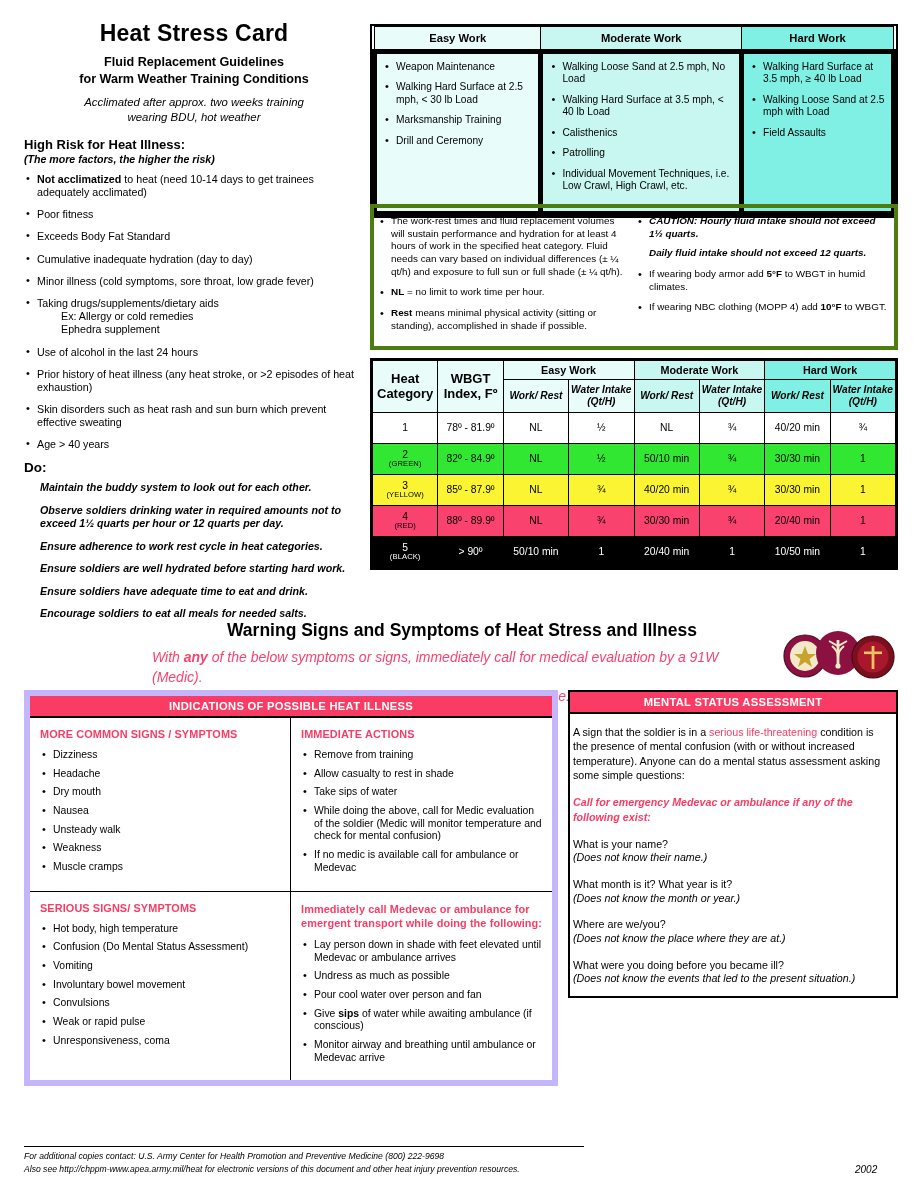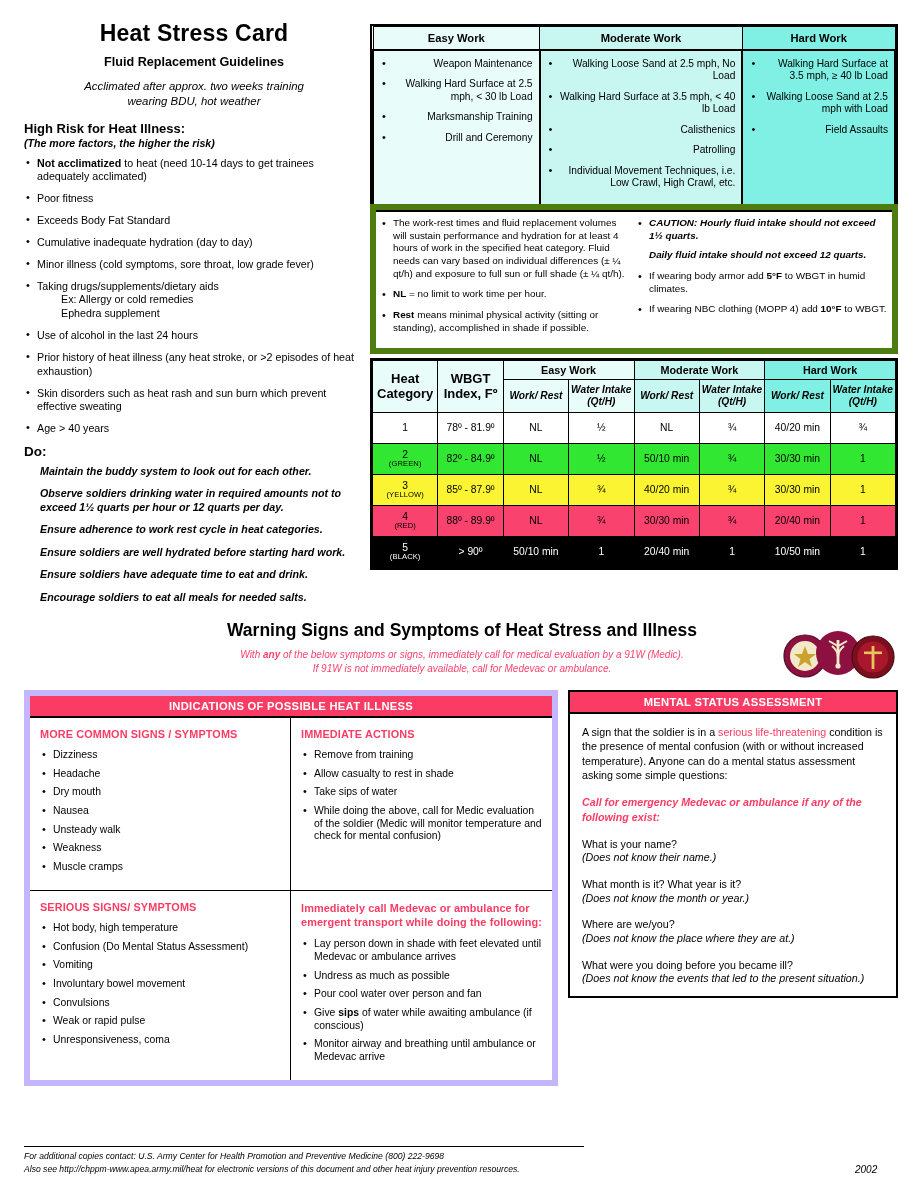--- a/index.html
+++ b/index.html
@@ -22,29 +22,29 @@
   #risk-list>li{margin-bottom:9px;margin-top:8px;}
   .sub-ex{margin-left:24px;line-height:1.28;}
   #do-h{font-size:13.5px;font-weight:bold;margin:9px 0 6px 0;}
   #do-list{list-style:none;margin:0;padding:0 0 0 16px;font-size:10.7px;font-weight:bold;font-style:italic;}
   #do-list>li{margin-bottom:9px;line-height:1.26;}
 
   
   #work-box{position:absolute;left:370px;top:24px;width:528px;border:2px solid #000;box-sizing:border-box;}
   #work-box table{border-collapse:collapse;width:100%;}
   #work-box th{font-size:11.2px;font-weight:bold;padding:5px 2px;border:1px solid #000;text-align:center;}
-  #work-box td{vertical-align:top;border:2px solid #000000;padding:7px 6px 10px 6px;text-align:right;}
+  #work-box td{vertical-align:top;border:5px solid #000000;padding:7px 6px 10px 6px;}
   .wk-easy{background:#e8fcfa;}
   .wk-mod{background:#c8f7f2;}
   .wk-hard{background:#7ff0e3;}
   #work-box ul{font-size:10.2px;}
   #work-box ul>li{margin-bottom:8px;}
 
   
-  #notes-box{position:absolute;left:370px;top:204px;width:528px;border:6px solid #4d7c0f;box-sizing:border-box;padding:7px 4px 6px 4px;display:flex;}
+  #notes-box{position:absolute;left:370px;top:204px;width:528px;border:4px solid #4d7c0f;box-sizing:border-box;padding:7px 4px 6px 4px;display:flex;}
   #notes-box .nl{width:50%;padding-right:6px;box-sizing:border-box;}
   #notes-box .nr{width:50%;padding-left:2px;box-sizing:border-box;}
   #notes-box ul{font-size:9.9px;}
   #notes-box ul>li{margin-bottom:8px;line-height:1.28;}
   .caution{font-weight:bold;font-style:italic;}
   .daily{font-weight:bold;font-style:italic;display:block;margin-top:7px;}
 
   
   #heat-box{position:absolute;left:370px;top:358px;width:528px;border:2px solid #000;box-sizing:border-box;}
   #heat-box table{border-collapse:collapse;width:100%;table-layout:fixed;}
@@ -60,55 +60,56 @@
   .cat .nm{font-size:7.6px;letter-spacing:.1px;}
   .r-w{background:#fff;}
   .r-g{background:#31e731;}
   .r-y{background:#fbf432;}
   .r-r{background:#f9426e;}
   .r-b{background:#000;color:#fff;}
   .r-b td{border-color:#fff;}
 
   
   #warn-title{position:absolute;left:0;top:620px;width:924px;text-align:center;font-size:17.5px;font-weight:bold;}
-  #warn-sub{position:absolute;left:152px;top:648px;width:620px;text-align:center;font-size:10px;font-style:italic;color:#f9436f;line-height:1.4;}
+  #warn-sub{position:absolute;left:152px;top:648px;width:620px;font-size:14px;font-style:italic;color:#f9436f;line-height:1.4;}
   #seals{position:absolute;left:777px;top:628px;width:122px;height:52px;}
 
   
   .pbar{background:#fa3c64;color:#fff;text-align:center;font-size:11.2px;font-weight:bold;letter-spacing:.3px;padding:4px 0;border-bottom:2px solid #000;}
   #ind-box{position:absolute;left:24px;top:690px;width:534px;border:6px solid #c4b5fd;box-sizing:border-box;}
   #msa-box{position:absolute;left:568px;top:690px;width:330px;border:2px solid #000;box-sizing:border-box;}
   .two{display:flex;}
   .two>.c1{width:50%;border-right:1px solid #000;box-sizing:border-box;padding:10px 8px 10px 10px;}
   .two>.c2{width:50%;box-sizing:border-box;padding:10px 8px 10px 10px;}
   .sec-div{border-top:1px solid #000;}
   .hdr-pink{color:#fa3c64;font-size:10.9px;font-weight:bold;margin-bottom:9px;letter-spacing:.1px;}
   .hdr-pink.multi{line-height:1.3;}
   .plist{font-size:10.4px;}
   .plist>li{margin-bottom:9px;}
-  #msa-body{padding:11px 12px 10px 12px;font-size:10.7px;line-height:1.34;}
+  #msa-body{padding:11px 12px 10px 3px;font-size:10.7px;line-height:1.34;}
   .life{color:#fa3c64;}
   .msa-call{color:#fa3c64;font-weight:bold;font-style:italic;margin:13px 0 13px 0;line-height:1.34;}
   .q{font-weight:normal;margin-top:12px;}
   .a{font-style:italic;line-height:1.3;}
 
   
   #foot-rule{position:absolute;left:24px;top:1146px;width:560px;border-top:1px solid #000;}
   #footer{position:absolute;left:24px;top:1150px;width:700px;font-size:8.6px;font-style:italic;line-height:1.5;}
   #year{position:absolute;left:855px;top:1164px;font-size:10px;font-style:italic;}
 </style>
 </head>
 <body>
 
 <div class="page">
 
   <div id="left-col">
     <div id="title">Heat Stress Card</div>
     <div id="subtitle">
       <div>Fluid Replacement Guidelines</div>
+      <div>for Warm Weather Training Conditions</div>
     </div>
     <div id="acclim">
       <div>Acclimated after approx. two weeks training</div>
       <div>wearing BDU, hot weather</div>
     </div>
     <div id="risk-h">High Risk for Heat Illness:</div>
     <div id="risk-sub">(The more factors, the higher the risk)</div>
     <ul class="b" id="risk-list">
         <li><b>Not acclimatized</b> to heat (need 10-14 days to get trainees adequately acclimated)</li>
         <li>Poor fitness</li>
@@ -307,20 +308,21 @@
             <li>Muscle cramps</li>
           </ul>
       </div>
       <div class="c2">
         <div class="hdr-pink">IMMEDIATE ACTIONS</div>
         <ul class="b plist" id="actions-list">
             <li>Remove from training</li>
             <li>Allow casualty to rest in shade</li>
             <li>Take sips of water</li>
             <li>While doing the above, call for Medic evaluation of the soldier  (Medic will monitor temperature and check for mental confusion)</li>
+            <li>If no medic is available call for ambulance or Medevac</li>
           </ul>
       </div>
     </div>
     <div class="two sec-div">
       <div class="c1">
         <div class="hdr-pink">SERIOUS SIGNS/ SYMPTOMS</div>
         <ul class="b plist" id="serious-list">
             <li>Hot body, high temperature</li>
             <li>Confusion (Do Mental Status Assessment)</li>
             <li>Vomiting</li>

